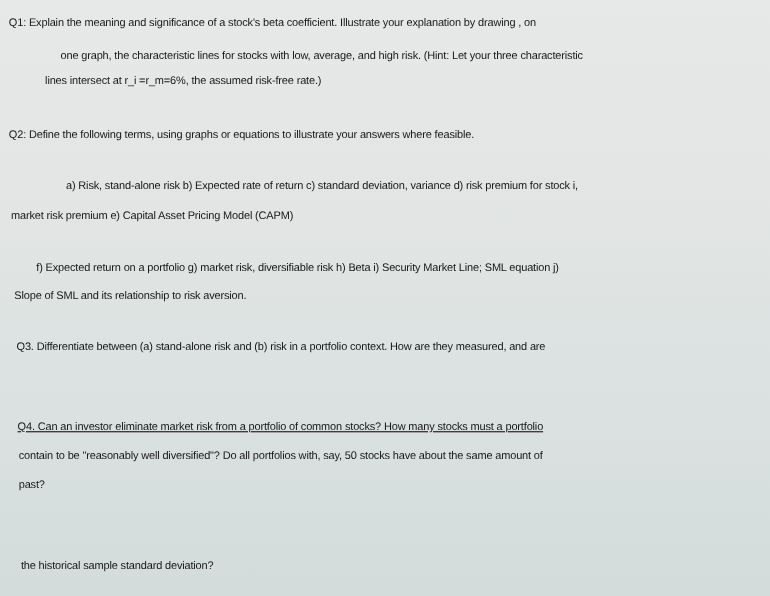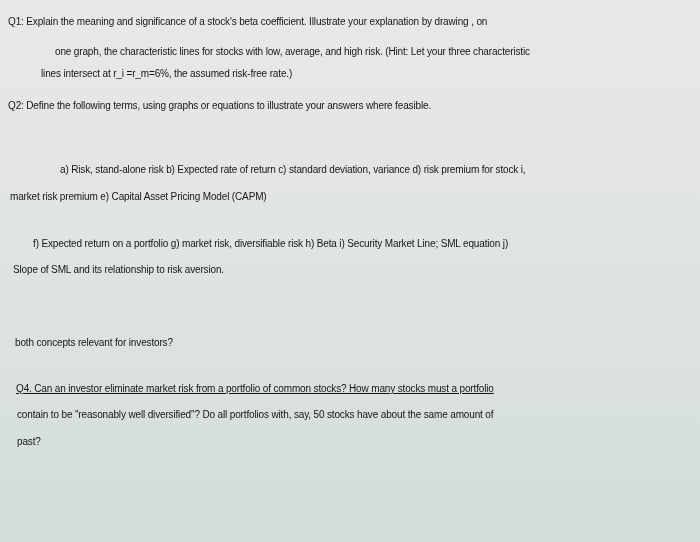--- a/index.html
+++ b/index.html
@@ -32,25 +32,26 @@
   </style>
 </head>
 <body>
 
 <div class="page">
 
   <div class="line" style="left:8px; top:14px; width:684px;">Q1: Explain the meaning and significance of a stock's beta coefficient. Illustrate your explanation by drawing , on</div>
   <div class="line" style="left:8px; top:44px;margin-left:47px;">one graph, the characteristic lines for stocks with low, average, and high risk. (Hint: Let your three characteristic</div>
   <div class="line" style="left:8px; top:66px;margin-left:33px;">lines intersect at r_i =r_m=6%, the assumed risk-free rate.)</div>
 
-  <div class="line" style="left:8px; top:98px;text-align:center;">Q2: Define the following terms, using graphs or equations to illustrate your answers where feasible.</div>
+  <div class="line" style="left:8px; top:115px;text-align:center;">Q2: Define the following terms, using graphs or equations to illustrate your answers where feasible.</div>
   <div class="line" style="left:31px; top:162px;margin-left:29px;">a) Risk, stand-alone risk b) Expected rate of return c) standard deviation, variance d) risk premium for stock i,</div>
   <div class="line" style="left:10px; top:189px;">market risk premium e) Capital Asset Pricing Model (CAPM)</div>
   <div class="line" style="left:33px; top:236px;">f) Expected return on a portfolio g) market risk, diversifiable risk h) Beta i) Security Market Line; SML equation j)</div>
   <div class="line" style="left:13px; top:262px;">Slope of SML and its relationship to risk aversion.</div>
 
-  <div class="line" style="left:15px; top:335px;">both concepts relevant for investors?</div>
+  <div class="line" style="left:15px; top:308px;">Q3. Differentiate between (a) stand-alone risk and (b) risk in a portfolio context. How are they measured, and are</div>
 
   <div class="line" style="left:16px; top:381px;text-decoration:underline;">Q4. Can an investor eliminate market risk from a portfolio of common stocks? How many stocks must a portfolio</div>
   <div class="line" style="left:17px; top:407px;">contain to be "reasonably well diversified"? Do all portfolios with, say, 50 stocks have about the same amount of</div>
   <div class="line" style="left:17px; top:434px;">past?</div>
 
+  <div class="line" style="left:19px; top:507px;">the historical sample standard deviation?</div>
 </div>
 
 </body></html>

